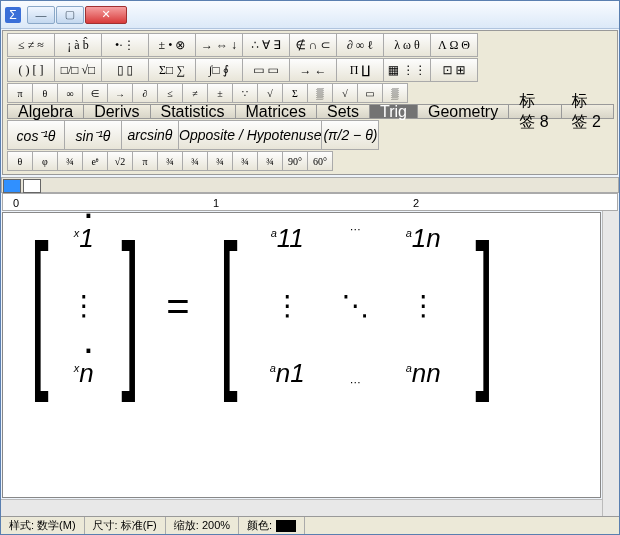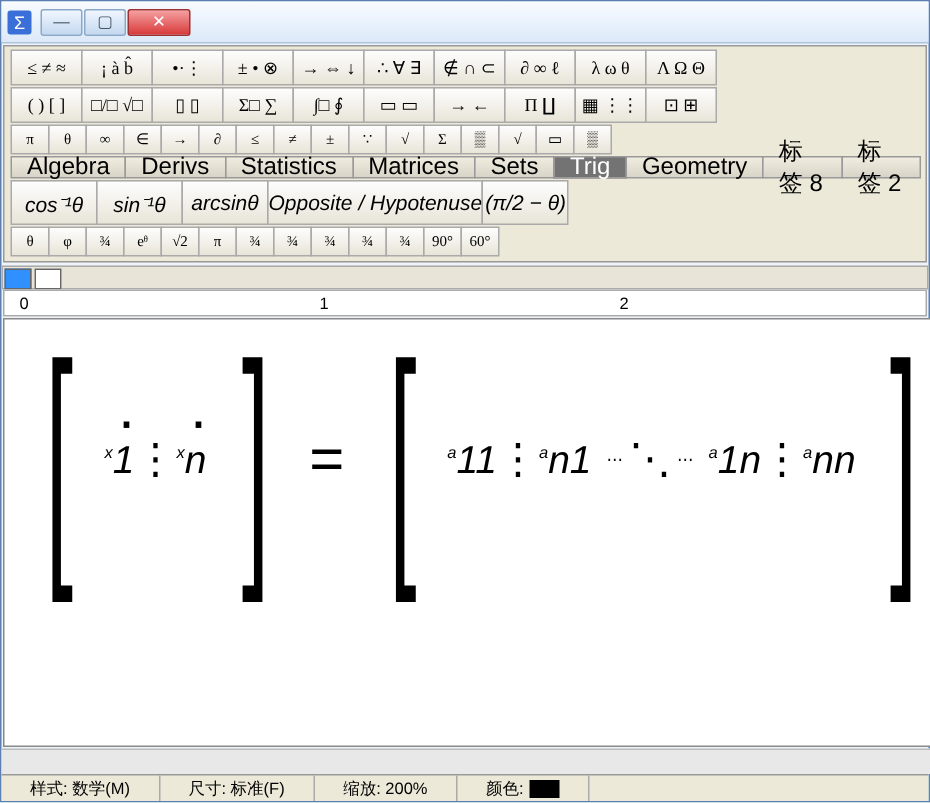--- a/index.html
+++ b/index.html
@@ -21,33 +21,33 @@
 .tabrow{display:flex;gap:0;margin:1px 0}
 .tab{height:15px;padding:0 10px;background:linear-gradient(#f0ede0,#d8d5c8);border:1px solid #999;font-size:16px;display:flex;align-items:center;margin-right:-1px}
 .tab.active{background:#737373;color:#fff}
 .bigbtn{min-width:58px;height:30px;background:linear-gradient(#fdfdfd,#e8e5d8);border:1px solid #aaa;display:flex;align-items:center;justify-content:center;font-size:14px;font-family:Liberation Sans, sans-serif;font-style:italic;margin-right:-1px}
 .sizerow{height:16px;background:#e8e5d8;border:1px solid #aaa;margin-top:1px;display:flex}
 .sizebtn{width:18px;height:14px;background:#3090ff;margin:1px;border:1px solid #666}
 .ruler{height:18px;background:#fff;border:1px solid #aaa;margin:0 1px;position:relative;font-size:9px}
 .editor{flex:1;background:#fff;border:1px solid #888;margin:1px;padding:8px 14px;overflow:auto;position:relative}
 .eq{font-family:'Times New Roman',serif;font-style:italic;font-size:46px;display:flex;align-items:center;gap:10px}
 .br{font-size:175px;font-weight:100;font-style:normal;line-height:0.88;letter-spacing:-6px;transform:scaleX(0.38)}
-.col{display:flex;flex-direction:row;align-items:center;justify-content:space-between;height:170px;padding:2px 0}
+.col{display:flex;flex-direction:column;align-items:center;justify-content:space-between;height:170px;padding:2px 0}
 .mcol{min-width:58px}
 .vd{font-size:28px;line-height:14px;font-style:normal}
 .eqs{font-style:normal;font-size:40px;margin:0 6px}
 .sub{font-size:26px;vertical-align:-10px;font-style:italic}
 .dot{position:relative}
 .dot::before{content:"·";position:absolute;top:-32px;left:8px;font-style:normal;font-size:40px}
 .scroll-v{width:17px;background:#e8e8e8;border-left:1px solid #bbb}
 .scroll-h{height:17px;background:#e8e8e8;border-top:1px solid #bbb}
 .edwrap{flex:1;display:flex;margin:0}
 .edcol{flex:1;display:flex;flex-direction:column}
 .status{height:18px;background:#ece9d8;border-top:1px solid #999;display:flex;align-items:center;font-size:11px}
-.status .cell{padding:0 19px;border-right:1px solid #aaa;height:100%;display:flex;align-items:center}
+.status .cell{padding:0 8px;border-right:1px solid #aaa;height:100%;display:flex;align-items:center}
 .swatch{width:20px;height:12px;background:#000;display:inline-block;margin-left:4px}
 </style>
 </head>
 <body>
 
 <div class="window">
   <div class="titlebar">
     <div class="icon">Σ</div>
     <div class="winbtns">
       <div class="winbtn">—</div>

